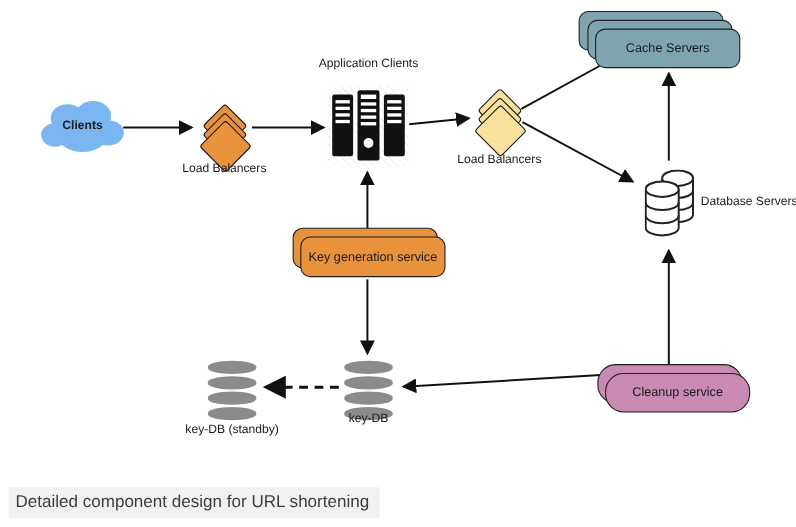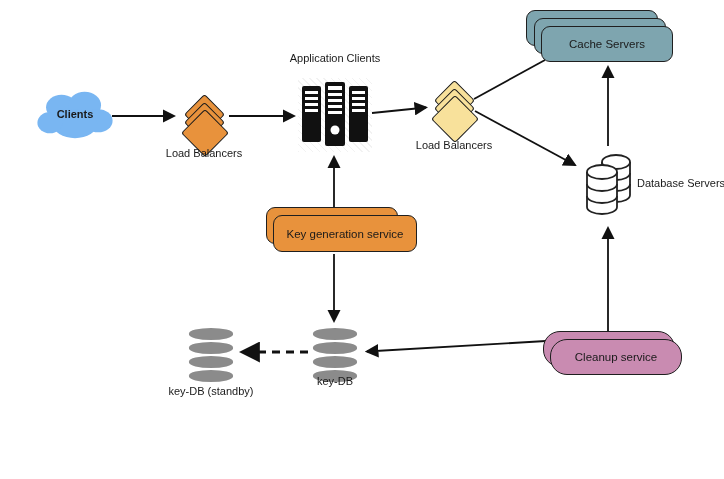--- a/index.html
+++ b/index.html
@@ -153,21 +153,21 @@
           <path d="M0,19 a15,7 0 0 0 30,0" fill="none"></path>
           <path d="M0,31 a15,7 0 0 0 30,0" fill="none"></path>
         </g>
       </g>
     </svg>
   </div>
   <div class="lbl" style="left:637px;top:177px;text-align:right;">Database Servers</div>
 
   <div class="stack orangebox" style="left:266px;top:207px;width:140px;height:46px;">
     <div class="card" style="left:0;top:0;width:132px;height:37px;"></div>
-    <div class="card" style="left:7px;top:8px;width:144px;height:37px;">
+    <div class="card" style="left:7px;top:8px;width:132px;height:37px;">
       <span>Key generation service</span>
     </div>
   </div>
 
   <div class="gcyl" style="left:189px;top:328px;">
     <div class="disc"></div>
     <div class="disc"></div>
     <div class="disc"></div>
     <div class="disc"></div>
   </div>
@@ -181,14 +181,15 @@
   </div>
   <div class="lbl" style="left:305px;top:375px;width:60px;">key-DB</div>
 
   <div class="stack pinkbox" style="left:543px;top:331px;width:140px;height:44px;">
     <div class="card" style="left:0;top:0;"></div>
     <div class="card" style="left:7px;top:8px;">
       <span>Cleanup service</span>
     </div>
   </div>
 
+  <div class="caption">Detailed component design for URL shortening</div>
 
 </div>
 
 </body></html>

